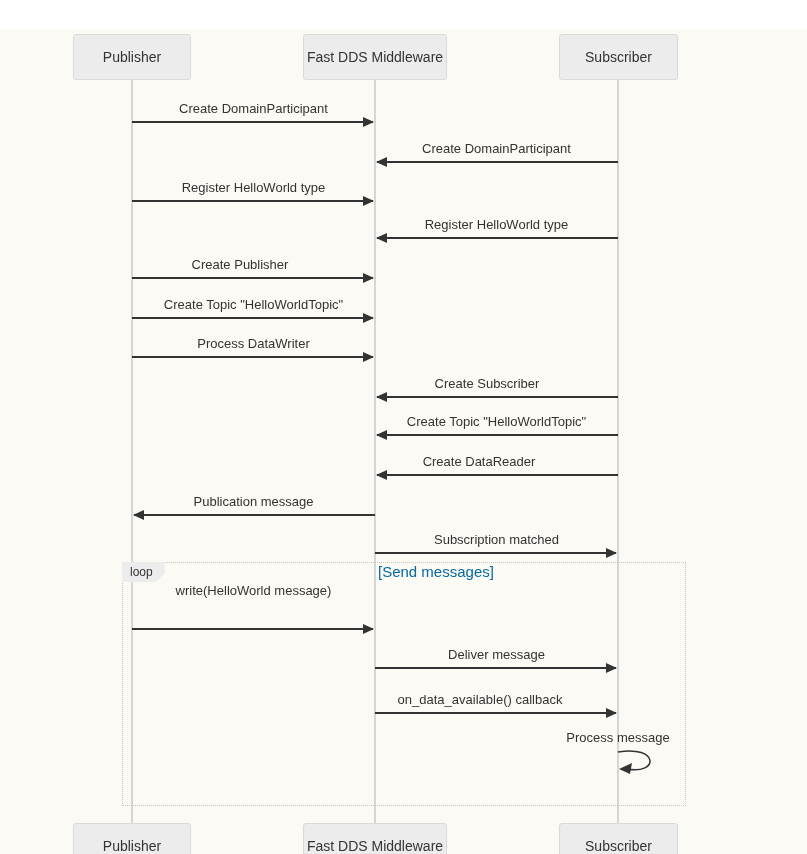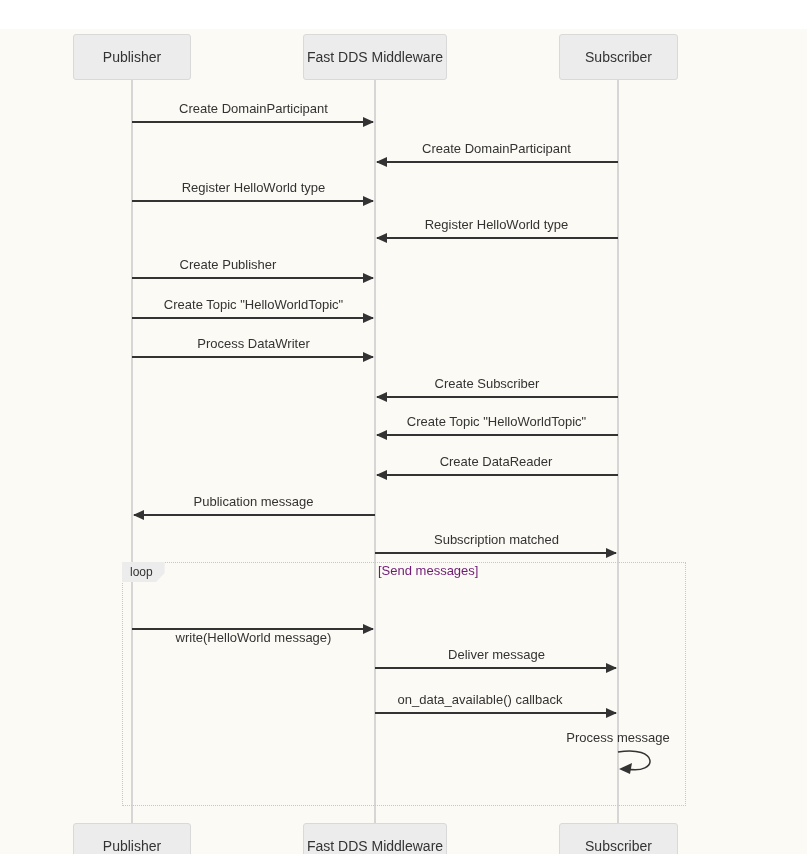--- a/index.html
+++ b/index.html
@@ -64,22 +64,22 @@
     position:absolute;
     background:#ececec;
     font-size:12px;
     color:#333;
     line-height:20px;
     padding:0 12px 0 8px;
     clip-path:polygon(0 0,100% 0,100% 55%,80% 100%,0 100%);
   }
   .loop-cond{
     position:absolute;
-    font-size:13px;
-    color:#701a75;
+    font-size:15px;
+    color:#0369a1;
     white-space:nowrap;
   }
   .self-arc{position:absolute;}
   .watermark{
     position:absolute;
     right:68px;
     top:830px;
     font-size:14px;
     color:#cfccc5;
     white-space:nowrap;
@@ -115,45 +115,45 @@
       <div class="arrowhead right" style="left: 363px; top: 88px;"></div>
       <div class="msg-label" style="left: 375px; top: 111px; width: 243px;">Create DomainParticipant</div>
       <div class="msg-line" style="left: 377px; top: 132px; width: 241px;"></div>
       <div class="arrowhead left" style="left: 376px; top: 128px;"></div>
       <div class="msg-label" style="left: 132px; top: 150px; width: 243px;">Register HelloWorld type</div>
       <div class="msg-line" style="left: 132px; top: 171px; width: 241px;"></div>
       <div class="arrowhead right" style="left: 363px; top: 167px;"></div>
       <div class="msg-label" style="left: 375px; top: 187px; width: 243px;">Register HelloWorld type</div>
       <div class="msg-line" style="left: 377px; top: 208px; width: 241px;"></div>
       <div class="arrowhead left" style="left: 376px; top: 204px;"></div>
-      <div class="msg-label" style="left: 120px; top: 227px; width: 216px;">Create Publisher</div>
+      <div class="msg-label" style="left: 132px; top: 227px; width: 216px;">Create Publisher</div>
       <div class="msg-line" style="left: 132px; top: 248px; width: 241px;"></div>
       <div class="arrowhead right" style="left: 363px; top: 244px;"></div>
       <div class="msg-label" style="left: 132px; top: 267px; width: 243px;">Create Topic "HelloWorldTopic"</div>
       <div class="msg-line" style="left: 132px; top: 288px; width: 241px;"></div>
       <div class="arrowhead right" style="left: 363px; top: 284px;"></div>
       <div class="msg-label" style="left: 132px; top: 306px; width: 243px;">Process DataWriter</div>
       <div class="msg-line" style="left: 132px; top: 327px; width: 241px;"></div>
       <div class="arrowhead right" style="left: 363px; top: 323px;"></div>
       <div class="msg-label" style="left: 375px; top: 346px; width: 224px;">Create Subscriber</div>
       <div class="msg-line" style="left: 377px; top: 367px; width: 241px;"></div>
       <div class="arrowhead left" style="left: 376px; top: 363px;"></div>
       <div class="msg-label" style="left: 375px; top: 384px; width: 243px;">Create Topic "HelloWorldTopic"</div>
       <div class="msg-line" style="left: 377px; top: 405px; width: 241px;"></div>
       <div class="arrowhead left" style="left: 376px; top: 401px;"></div>
-      <div class="msg-label" style="left: 392px; top: 424px; width: 208px;">Create DataReader</div>
+      <div class="msg-label" style="left: 375px; top: 424px; width: 208px;">Create DataReader</div>
       <div class="msg-line" style="left: 377px; top: 445px; width: 241px;"></div>
       <div class="arrowhead left" style="left: 376px; top: 441px;"></div>
       <div class="msg-label" style="left: 132px; top: 464px; width: 243px;">Publication message</div>
       <div class="msg-line" style="left: 134px; top: 485px; width: 241px;"></div>
       <div class="arrowhead left" style="left: 133px; top: 481px;"></div>
       <div class="msg-label" style="left: 375px; top: 502px; width: 243px;">Subscription matched</div>
       <div class="msg-line" style="left: 375px; top: 523px; width: 241px;"></div>
       <div class="arrowhead right" style="left: 606px; top: 519px;"></div>
-      <div class="msg-label" style="left: 132px; top: 600px; width: 243px;">write(HelloWorld message)</div>
+      <div class="msg-label" style="left: 132px; top: 553px; width: 243px;">write(HelloWorld message)</div>
       <div class="msg-line" style="left: 132px; top: 599px; width: 241px;"></div>
       <div class="arrowhead right" style="left: 363px; top: 595px;"></div>
       <div class="msg-label" style="left: 375px; top: 617px; width: 243px;">Deliver message</div>
       <div class="msg-line" style="left: 375px; top: 638px; width: 241px;"></div>
       <div class="arrowhead right" style="left: 606px; top: 634px;"></div>
       <div class="msg-label" style="left: 375px; top: 662px; width: 210px;">on_data_available() callback</div>
       <div class="msg-line" style="left: 375px; top: 683px; width: 241px;"></div>
       <div class="arrowhead right" style="left: 606px; top: 679px;"></div>
       <div class="msg-label" style="left: 528px; top: 700px; width: 180px;">Process message</div>
       <svg width="48" height="28" class="self-arc" style="left: 617px; top: 719px;">

